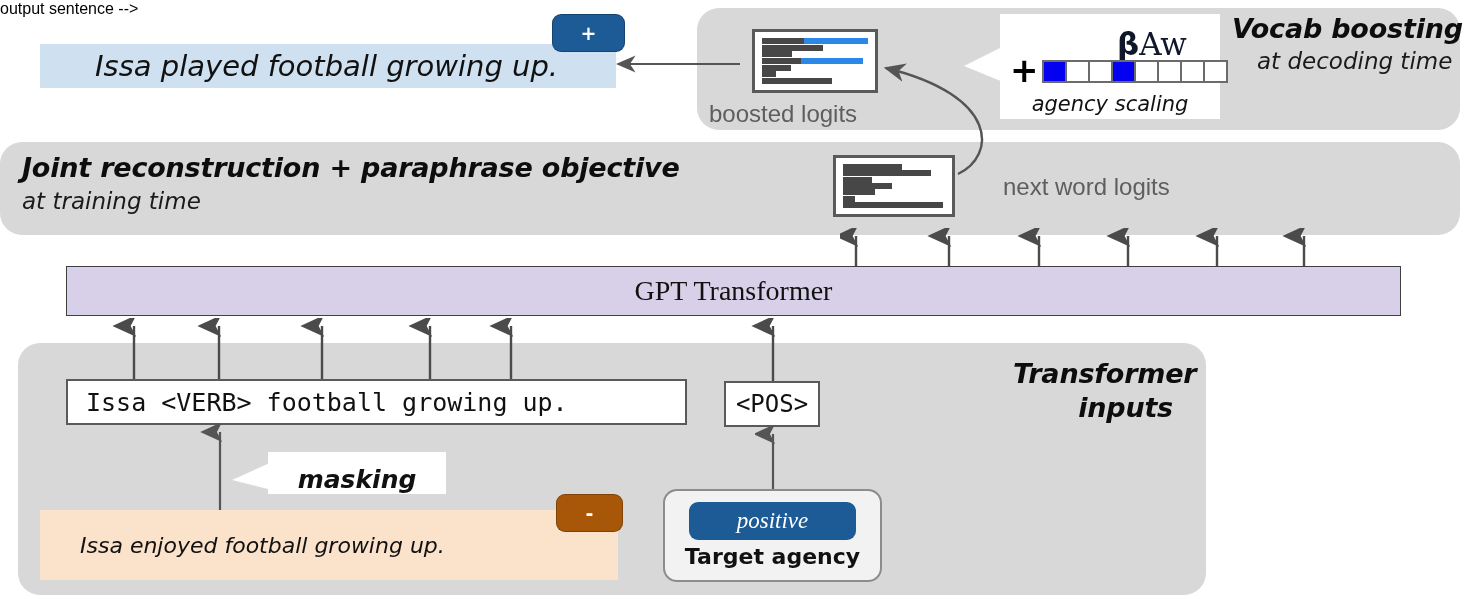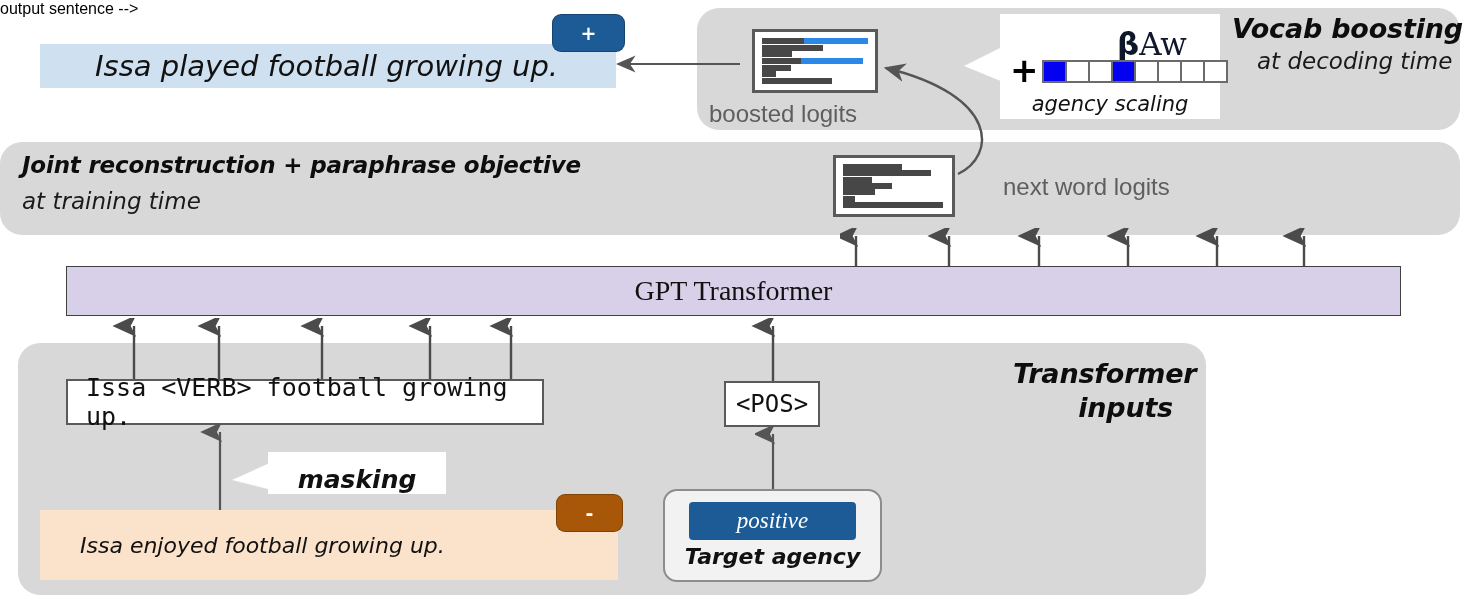--- a/index.html
+++ b/index.html
@@ -91,45 +91,45 @@
     display:flex;align-items:center;justify-content:center;
     font-family:"Liberation Serif",serif;color:#111;
   }
 
   
   .agency-card{
     background:#f2f2f2;border:2px solid #8c8c8c;border-radius:14px;
     display:flex;flex-direction:column;align-items:center;justify-content:center;
   }
   .agency-chip{
-    background:#1c5b96;border-radius:4px;color:#ffffff;
+    background:#1c5b96;border-radius:9px;color:#ffffff;
     font-family:"Liberation Serif",serif;font-style:italic;
     display:flex;align-items:center;justify-content:center;
   }
   .agency-cap{
-    font-family:"DejaVu Sans",sans-serif;font-weight:bold;font-style:italic;color:#111;
+    font-family:"DejaVu Sans",sans-serif;font-weight:bold;color:#111;
   }
 
   svg{display:block;}
 </style>
 </head>
 <body>
 
 <div id="stage">
 
   
   <div class="abs panel" style="left:697px;top:8px;width:763px;height:122px;"></div>
 
   <div class="abs cap-bold" style="left:1232px;top:13px;font-size:27px;">Vocab boosting</div>
   <div class="abs cap-sub" style="left:1257px;top:48px;font-size:23px;">at decoding time</div>
 
   
   <div class="abs panel" style="left:0px;top:142px;width:1460px;height:93px;"></div>
 
-  <div class="abs cap-bold" style="left:22px;top:152px;font-size:23px;">Joint reconstruction + paraphrase objective</div>
+  <div class="abs cap-bold" style="left:22px;top:152px;font-size:27px;">Joint reconstruction + paraphrase objective</div>
   <div class="abs cap-sub" style="left:22px;top:188px;font-size:23px;">at training time</div>
 
   
   <div class="abs panel" style="left:18px;top:343px;width:1188px;height:252px;"></div>
 
   <div class="abs cap-bold" style="left:1013px;top:358px;font-size:27px;text-align:right;width:160px;">Transformer</div>
   <div class="abs cap-bold" style="left:1013px;top:392px;font-size:27px;text-align:right;width:160px;">inputs</div>
 
   
   <div class="abs sent sent-out" style="left:40px;top:44px;width:576px;height:44px;padding-left:55px;font-size:29px;">
@@ -265,21 +265,21 @@
     </defs>
     <line x1="34" y1="64" x2="34" y2="8" stroke="#4b4b4b" stroke-width="2.4" marker-end="url(#ahu2)"></line>
     <line x1="119" y1="64" x2="119" y2="8" stroke="#4b4b4b" stroke-width="2.4" marker-end="url(#ahu2)"></line>
     <line x1="222" y1="64" x2="222" y2="8" stroke="#4b4b4b" stroke-width="2.4" marker-end="url(#ahu2)"></line>
     <line x1="330" y1="64" x2="330" y2="8" stroke="#4b4b4b" stroke-width="2.4" marker-end="url(#ahu2)"></line>
     <line x1="411" y1="64" x2="411" y2="8" stroke="#4b4b4b" stroke-width="2.4" marker-end="url(#ahu2)"></line>
     <line x1="673" y1="64" x2="673" y2="8" stroke="#4b4b4b" stroke-width="2.4" marker-end="url(#ahu2)"></line>
   </svg>
 
   
-  <div class="abs monobox" style="left:66px;top:379px;width:478px;height:46px;padding-left:18px;font-size:25px;">
+  <div class="abs monobox" style="left:66px;top:379px;width:621px;height:46px;padding-left:18px;font-size:25px;">
     <span>Issa &lt;VERB&gt; football growing up.</span>
   </div>
 
   
   <div class="abs monobox" style="left:724px;top:381px;width:96px;height:46px;justify-content:center;font-size:24px;">
     <span>&lt;POS&gt;</span>
   </div>
 
   
   <svg class="abs" style="left:200px;top:424px;width:40px;height:110px;" viewBox="0 0 40 110">

